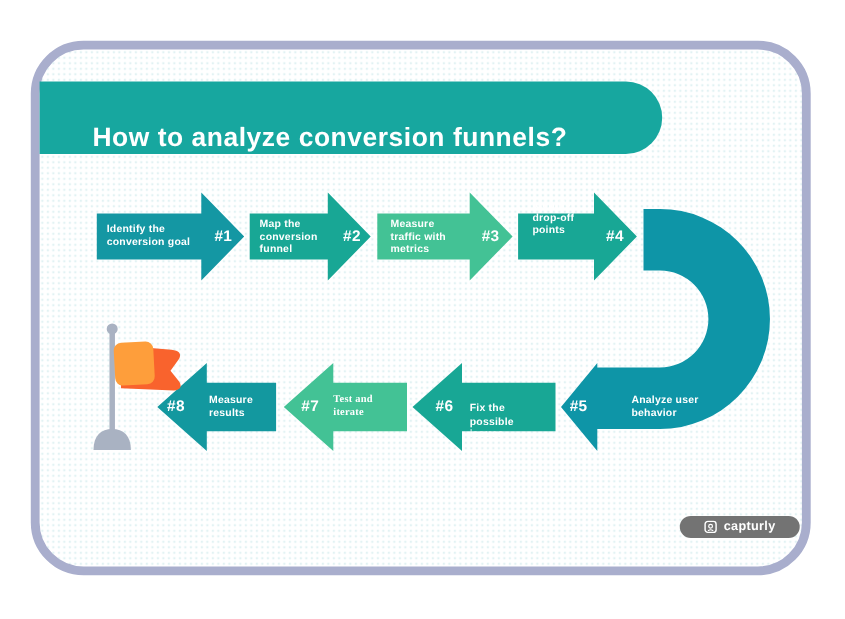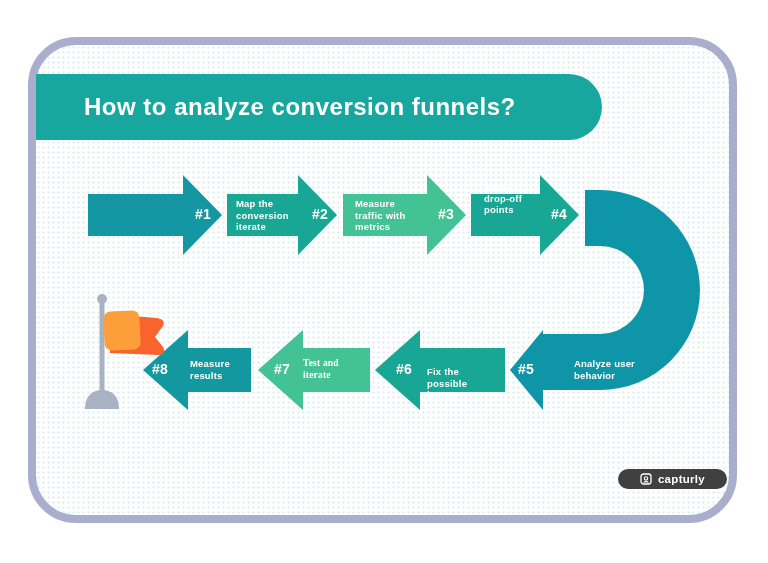--- a/index.html
+++ b/index.html
@@ -8,38 +8,38 @@
   .card{
     position:absolute;left:28px;top:37px;width:709px;height:486px;
     box-sizing:border-box;border:8px solid #a9aecd;border-radius:48px;
     background-color:#ffffff;
     background-image:radial-gradient(circle, rgba(20,150,160,0.12) 1px, transparent 1.4px);
     background-size:5px 5px;
   }
   .banner{
     position:absolute;left:36px;top:74px;width:566px;height:66px;
     background:#17a79f;border-radius:0 33px 33px 0;
-    display:flex;align-items:center;
+    display:flex;align-items:flex-end;
   }
   .banner h1{
     margin:0;padding-left:48px;color:#ffffff;font-size:24px;font-weight:700;
     letter-spacing:0.5px;
   }
   svg.flow{position:absolute;left:0;top:0;}
   .lbl{
     position:absolute;color:#ffffff;font-size:9.5px;font-weight:600;
     line-height:11.5px;letter-spacing:0.2px;white-space:pre-line;
   }
   .num{
     position:absolute;color:#ffffff;font-size:14px;font-weight:800;
     width:34px;text-align:center;letter-spacing:0.3px;
   }
   .logo-pill{
     position:absolute;left:618px;top:469px;width:109px;height:20px;
-    background:#404040;border-radius:10px;display:flex;align-items:center;
+    background:#737373;border-radius:10px;display:flex;align-items:center;
     justify-content:center;gap:6px;
   }
   .logo-pill span{color:#ffffff;font-size:11.5px;font-weight:600;letter-spacing:0.3px;}
 </style>
 </head>
 <body>
 
 <div class="stage">
   <div class="card"></div>
 
@@ -62,24 +62,26 @@
 
     <g>
       <rect x="99.5" y="299" width="5" height="100" rx="2.5" fill="#a9b2c2"></rect>
       <circle cx="102" cy="299" r="5" fill="#a9b2c2"></circle>
       <path d="M85,409 C85,396 92,390 102,390 C112,390 119,396 119,409 Z" fill="#a9b2c2"></path>
       <path d="M110,314 L156,318 Q166,319 163,326 L155,337 L163,347 Q167,354 158,355 L110,353 Z" fill="#f9632d"></path>
       <rect x="104" y="311" width="36" height="39" rx="7" fill="#fe9e3b" transform="rotate(-3 122 330)"></rect>
     </g>
   </svg>
 
+  <div class="lbl" style="left:97px;top:203px;">Identify the
+conversion goal</div>
   <div class="num" style="left:186px;top:206px;">#1</div>
   <div class="lbl" style="left:236px;top:198px;">Map the
 conversion
-iterate</div>
+funnel</div>
   <div class="num" style="left:303px;top:206px;">#2</div>
   <div class="lbl" style="left:355px;top:198px;">Measure
 traffic with
 metrics</div>
   <div class="num" style="left:429px;top:206px;">#3</div>
   <div class="lbl" style="left:484px;top:181px;">Identify
 drop-off
 points</div>
   <div class="num" style="left:542px;top:206px;">#4</div>
 

